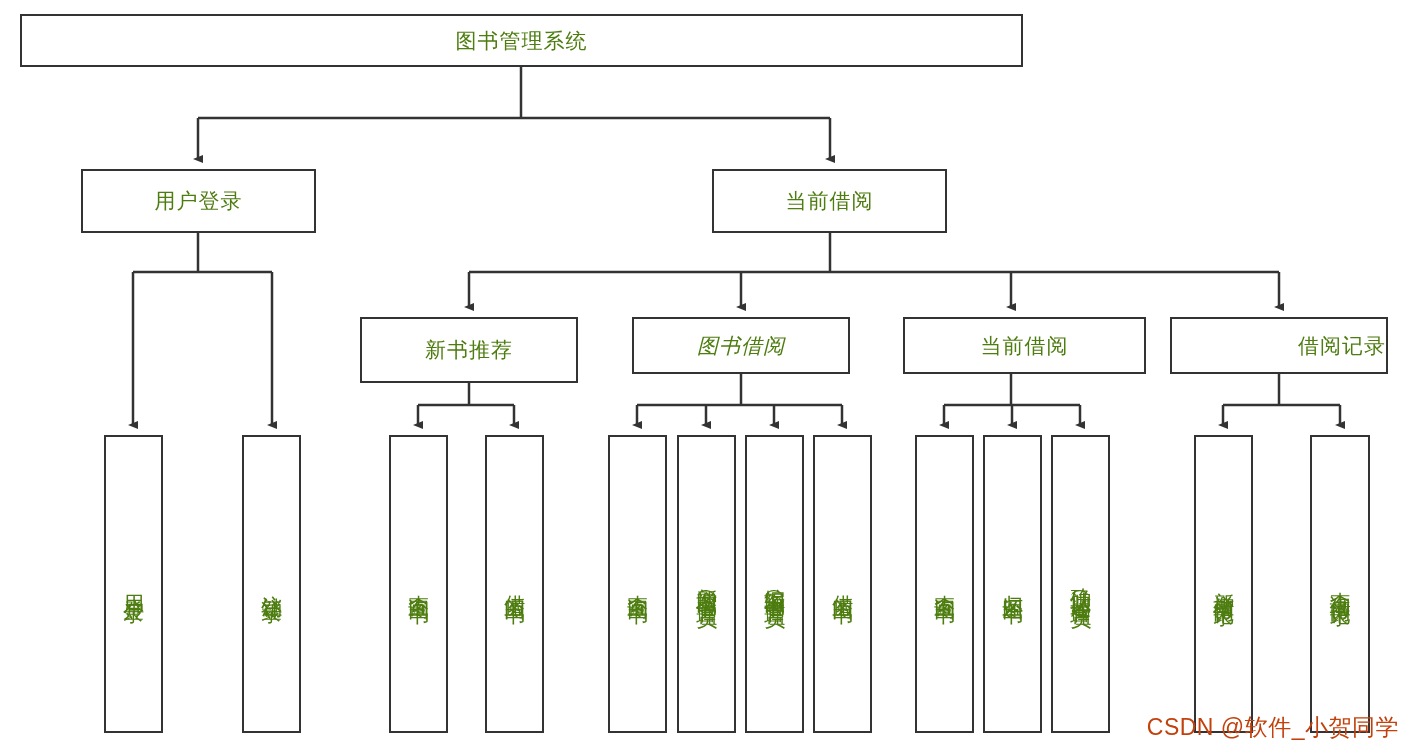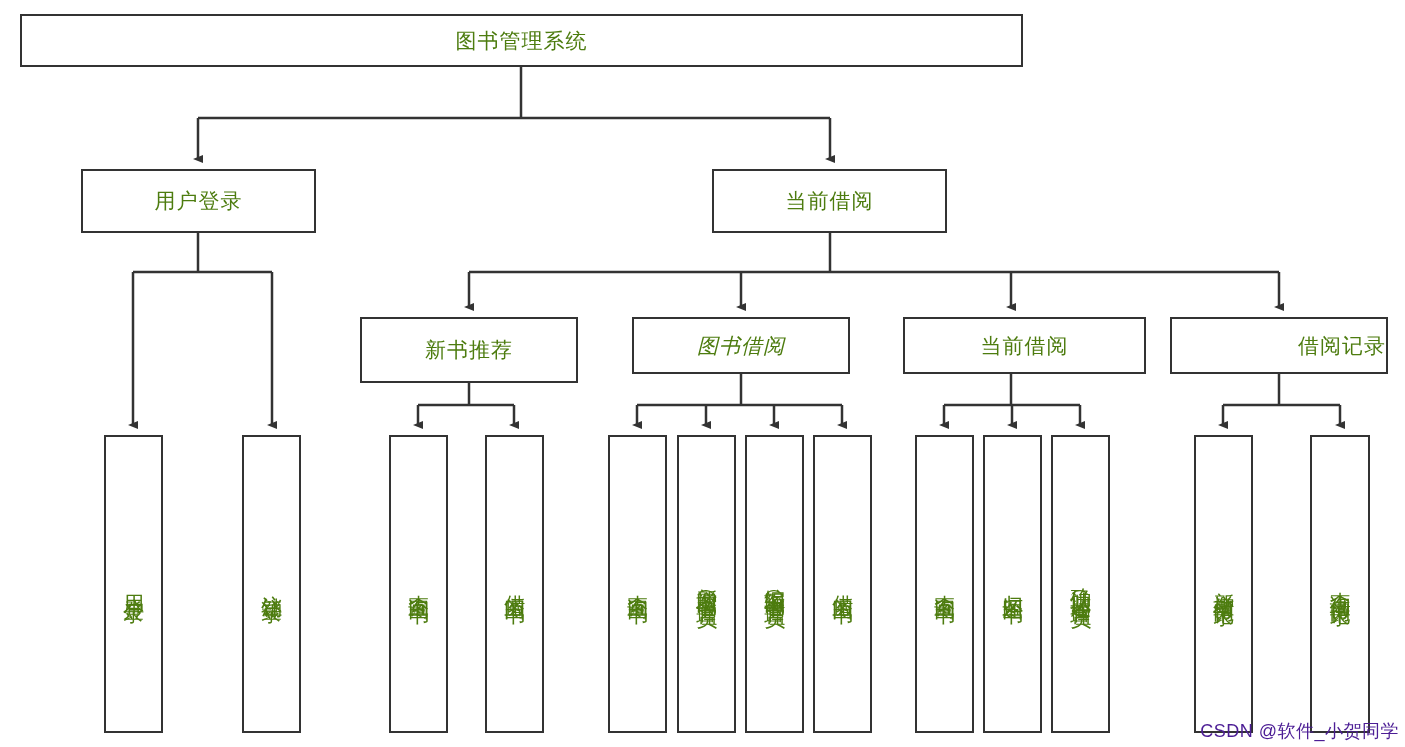--- a/index.html
+++ b/index.html
@@ -49,22 +49,22 @@
     font-size: 21px;
     line-height: 1.25;
     letter-spacing: 3px;
     white-space: nowrap;
     text-align: center;
   }
   .watermark {
     position: absolute;
     right: 6px;
     bottom: 4px;
-    font-size: 18px;
-    color: #4c1d95;
+    font-size: 23px;
+    color: #c2410c;
     white-space: nowrap;
     letter-spacing: 0.5px;
   }
 </style>
 </head>
 <body>
 
 <div id="canvas">
 
   <svg class="wires" viewBox="0 0 1405 747">

